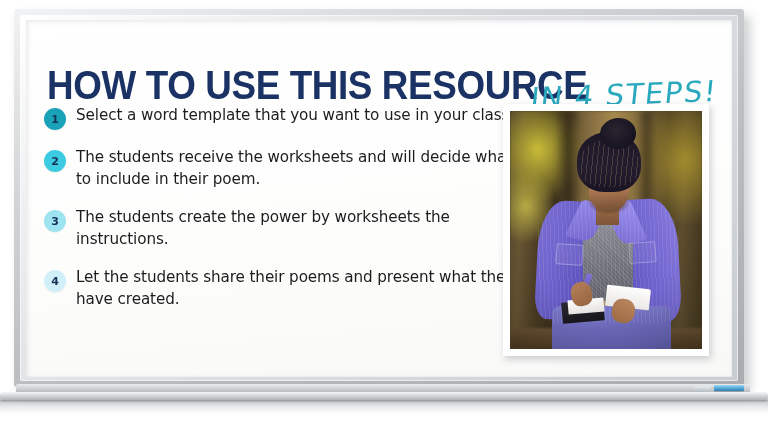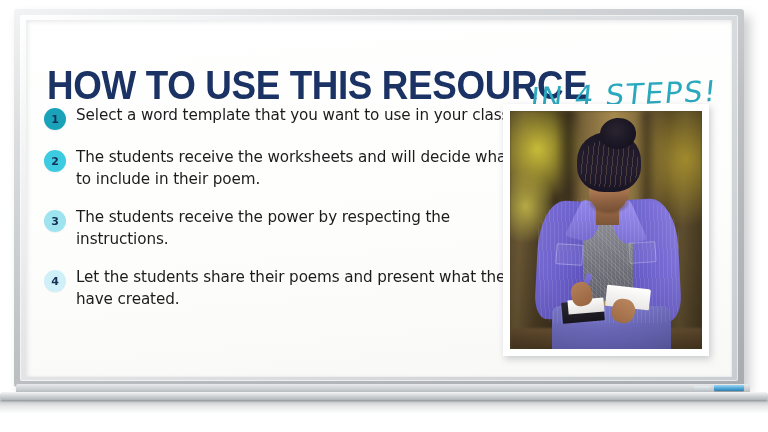--- a/index.html
+++ b/index.html
@@ -405,21 +405,21 @@
           <div class="step-text">Select a word template that you want to use in your class.</div>
         </div>
 
         <div class="step">
           <div class="badge" id="badge-1" style="background: rgb(60, 203, 224);">2</div>
           <div class="step-text">The students receive the worksheets and will decide what to include in their poem.</div>
         </div>
 
         <div class="step">
           <div class="badge" id="badge-2" style="background: rgb(157, 227, 240);">3</div>
-          <div class="step-text">The students receive the power by respecting the instructions.</div>
+          <div class="step-text">The students create the power by worksheets the instructions.</div>
         </div>
 
         <div class="step">
           <div class="badge" id="badge-3" style="background: rgb(207, 240, 248);">4</div>
           <div class="step-text">Let the students share their poems and present what they have created.</div>
         </div>
 
       </div>
     </div>
   </div>

